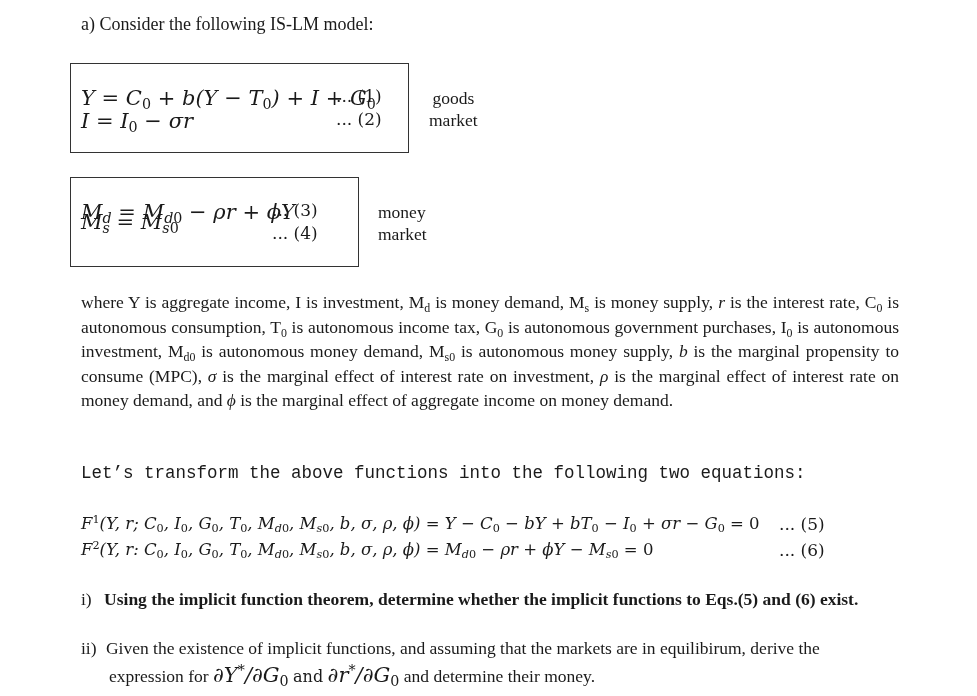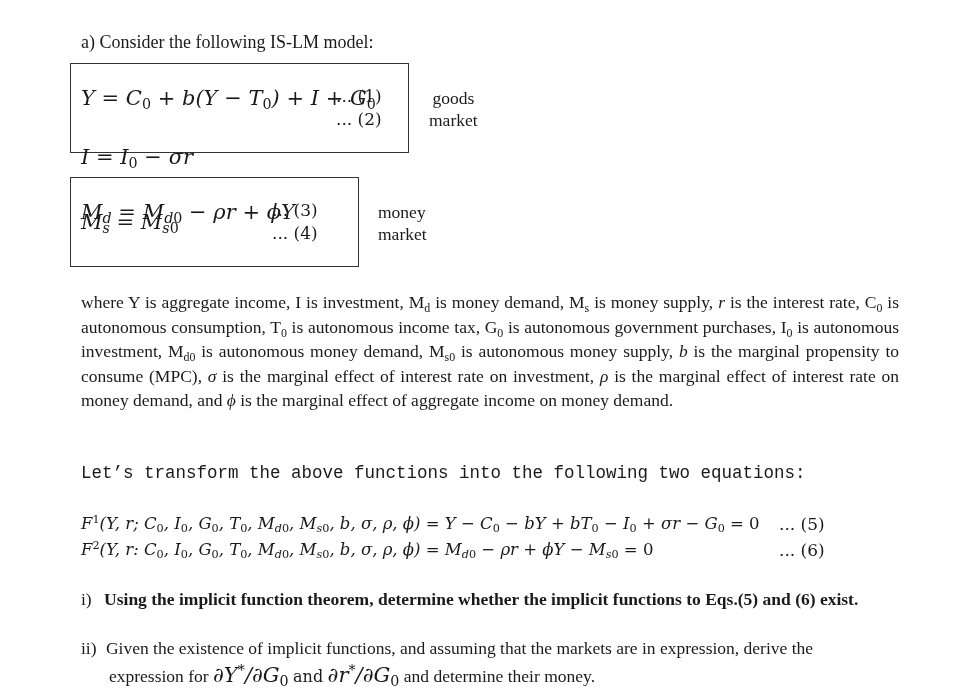--- a/index.html
+++ b/index.html
@@ -13,26 +13,26 @@
   .tag { position: absolute; white-space: nowrap; font-family: "DejaVu Serif", serif; font-size: 17px; }
   .side { position: absolute; line-height: 22px; font-size: 17.5px; }
   .para { position: absolute; left: 81px; width: 818px; text-align: justify; line-height: 24.6px; font-size: 17.5px; }
   sub { font-size: 0.68em; vertical-align: -0.3em; line-height: 0; }
   sup { font-size: 0.68em; vertical-align: 0.5em; line-height: 0; }
   .it { font-style: italic; }
 </style>
 </head>
 <body>
 
-<div class="abs" style="left:81px; top:32px; font-size:18px;">a) Consider the following IS-LM model:</div>
+<div class="abs" style="left:81px; top:14px; font-size:18px;">a) Consider the following IS-LM model:</div>
 
 <div class="box" style="left:70px; top:63px; width:339px; height:90px;"></div>
 <div class="eqline math" style="left:81px; top:86px;">Y <span class="up">=</span> C<sub class="up">0</sub> <span class="up">+</span> b(Y <span class="up">−</span> T<sub class="up">0</sub>) <span class="up">+</span> I <span class="up">+</span> G<sub class="up">0</sub></div>
 <div class="tag" style="left:336px; top:86px;">...  (1)</div>
-<div class="eqline math" style="left:81px; top:109px;margin-top:36px;">I <span class="up">=</span> I<sub class="up">0</sub> <span class="up">−</span> σr</div>
+<div class="eqline math" style="left:81px; top:109px;">I <span class="up">=</span> I<sub class="up">0</sub> <span class="up">−</span> σr</div>
 <div class="tag" style="left:336px; top:109px;">...  (2)</div>
 <div class="side" style="left:429px; top:87px;text-align:center;">
   <div>goods</div>
   <div>market</div>
 </div>
 
 <div class="box" style="left:70px; top:177px; width:289px; height:90px;"></div>
 <div class="eqline math" style="left:81px; top:200px;">M<sub>d</sub> <span class="up">=</span> M<sub>d<span class="up">0</span></sub> <span class="up">−</span> ρr <span class="up">+</span> ϕY</div>
 <div class="tag" style="left:272px; top:200px;">...  (3)</div>
 <div class="eqline math" style="left:81px; top:210px;">M<sub>s</sub> <span class="up">=</span> M<sub>s<span class="up">0</span></sub></div>
@@ -51,21 +51,21 @@
 <div class="eqline math" style="left:81px; top:540px; font-size:16.5px;">F<sup class="up">2</sup>(Y, r: C<sub class="up">0</sub>, I<sub class="up">0</sub>, G<sub class="up">0</sub>, T<sub class="up">0</sub>, M<sub>d<span class="up">0</span></sub>, M<sub>s<span class="up">0</span></sub>, b, σ, ρ, ϕ) <span class="up">=</span> M<sub>d<span class="up">0</span></sub> <span class="up">−</span> ρr <span class="up">+</span> ϕY <span class="up">−</span> M<sub>s<span class="up">0</span></sub> <span class="up">= 0</span></div>
 <div class="tag" style="left:779px; top:540px;">...  (6)</div>
 
 <div class="abs" style="left:81px; top:589px;">
   <span>i)</span>
   <span style="margin-left:8px;font-weight:bold;">Using the implicit function theorem, determine whether the implicit functions to Eqs.(5) and (6) exist.</span>
 </div>
 
 <div class="abs" style="left:81px; top:638px;">
   <span>ii)</span>
-  <span style="margin-left:5px;">Given the existence of implicit functions, and assuming that the markets are in expression, derive the</span>
+  <span style="margin-left:5px;">Given the existence of implicit functions, and assuming that the markets are in equilibirum, derive the</span>
 </div>
 <div class="abs" style="left:109px; top:663px;">
   <span>expression for</span>
   <span class="math">∂Y<sup class="up">*</sup>/∂G<sub class="up">0</sub></span>
   <span class="up" style="font-family:'DejaVu Serif',serif; font-size:16px;">and</span>
   <span class="math">∂r<sup class="up">*</sup>/∂G<sub class="up">0</sub></span>
   <span>and determine their money.</span>
 </div>
 
 </body></html>

